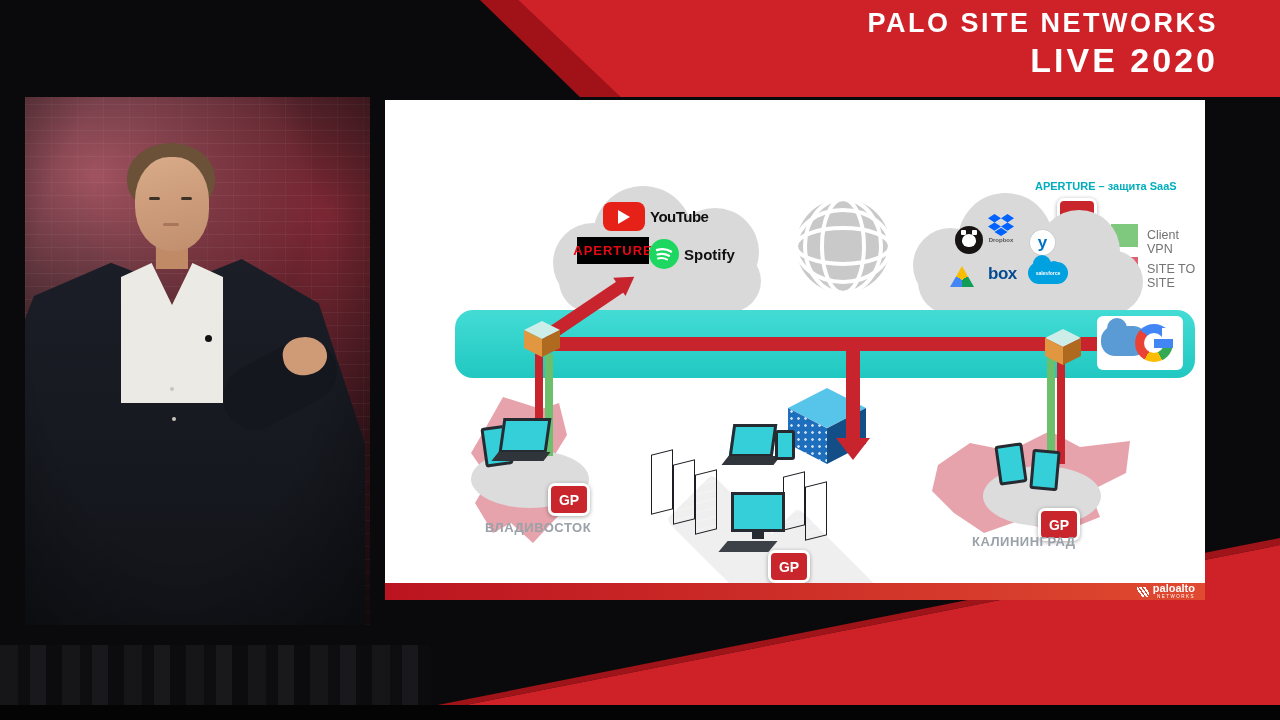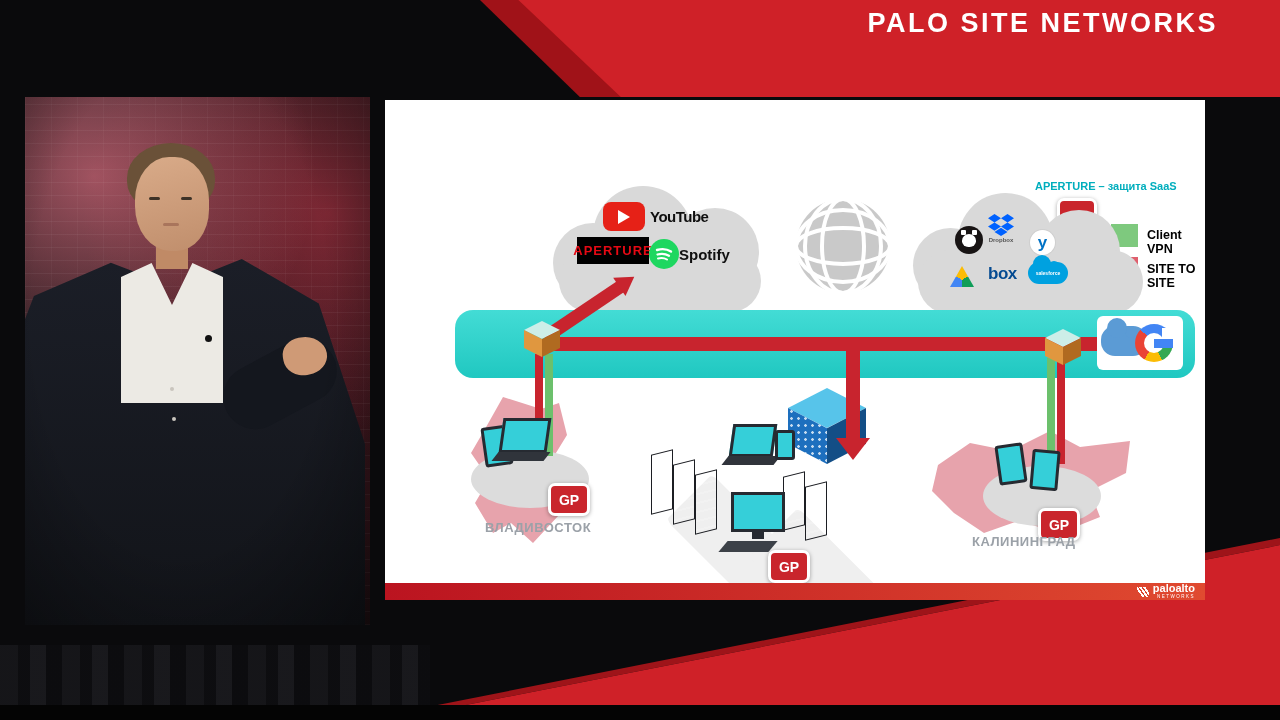--- a/index.html
+++ b/index.html
@@ -43,33 +43,33 @@
   .p-vig{position:absolute;inset:0;background:radial-gradient(ellipse at 45% 40%,transparent 55%,rgba(0,0,0,.45));}
 
   
   .slide{position:absolute;left:385px;top:100px;width:820px;height:500px;background:#fff;z-index:5;overflow:hidden;}
   .s-title{position:absolute;left:18px;top:10px;width:790px;font-size:19px;font-weight:bold;color:#141414;}
   .s-sub{position:absolute;left:18px;top:42px;width:760px;font-size:13.5px;color:#1e1e1e;}
   .aperture-label{position:absolute;left:650px;top:80px;width:165px;font-size:11px;font-weight:bold;color:#00aebd;}
   .rbadge{position:absolute;background:#c9252c;color:#fff;font-weight:bold;border:3px solid #fff;border-radius:7px;
     display:flex;align-items:center;justify-content:center;box-shadow:0 1px 4px rgba(0,0,0,.35);font-size:14px;}
   .lg-swatch{position:absolute;width:27px;height:23px;}
-  .lg-label{position:absolute;font-size:12.5px;font-weight:bold;color:#000000;}
+  .lg-label{position:absolute;font-size:12.5px;font-weight:normal;color:#737373;}
 
   
   .cloud{position:absolute;}
   .cc{position:absolute;background:#d9d9d9;border-radius:50%;}
   .cb{position:absolute;background:#d9d9d9;border-radius:32px;}
   .ytlogo{position:absolute;display:flex;align-items:center;gap:5px;}
   .ytplay{width:42px;height:29px;background:#e62117;border-radius:8px;display:flex;align-items:center;justify-content:center;}
   .yttri{width:0;height:0;border-top:7px solid transparent;border-bottom:7px solid transparent;border-left:12px solid #fff;}
   .yttext{font-weight:bold;font-size:15px;color:#0f0f0f;letter-spacing:-0.5px;}
   .nflogo{position:absolute;width:72px;height:27px;background:#000;display:flex;align-items:center;justify-content:center;}
   .nftext{color:#e50914;font-weight:bold;font-size:13px;letter-spacing:1px;}
-  .splogo{position:absolute;display:flex;align-items:center;}
+  .splogo{position:absolute;display:flex;align-items:center;gap:5px;}
   .sptext{font-weight:bold;font-size:15px;color:#101010;}
   .globe{position:absolute;}
 
   
   .gh{position:absolute;width:28px;height:28px;background:#181414;border-radius:50%;}
   .gh::before{content:"";position:absolute;left:6px;top:4px;width:5px;height:5px;background:#fff;border-radius:1px;box-shadow:11px 0 0 #fff;}
   .gh::after{content:"";position:absolute;left:7px;top:8px;width:14px;height:13px;background:#fff;border-radius:50% 50% 45% 45%;}
   .db{position:absolute;display:flex;flex-direction:column;align-items:center;gap:1px;}
   .dbtext{font-size:6px;font-weight:bold;color:#555;}
   .ym{position:absolute;width:25px;height:25px;background:#fff;border-radius:50%;display:flex;align-items:center;justify-content:center;color:#0072c6;font-weight:bold;font-size:17px;box-shadow:0 0 0 1px #cfcfcf;}
@@ -136,20 +136,21 @@
 <body>
 
 <div class="frame">
 
   <div class="skyline"></div>
 
   <div class="top-red"></div>
   <div class="top-red-dark"></div>
   <div class="banner-text">
     <div class="banner-line1">PALO SITE NETWORKS</div>
+    <div class="banner-line2">LIVE 2020</div>
   </div>
 
   <div class="bottom-red-dark"></div>
   <div class="bottom-red"></div>
   <div class="bottom-black"></div>
 
   <div class="presenter">
     <div class="p-bg"></div>
     <div class="p-suit"></div>
     <div class="p-shirt"></div>

